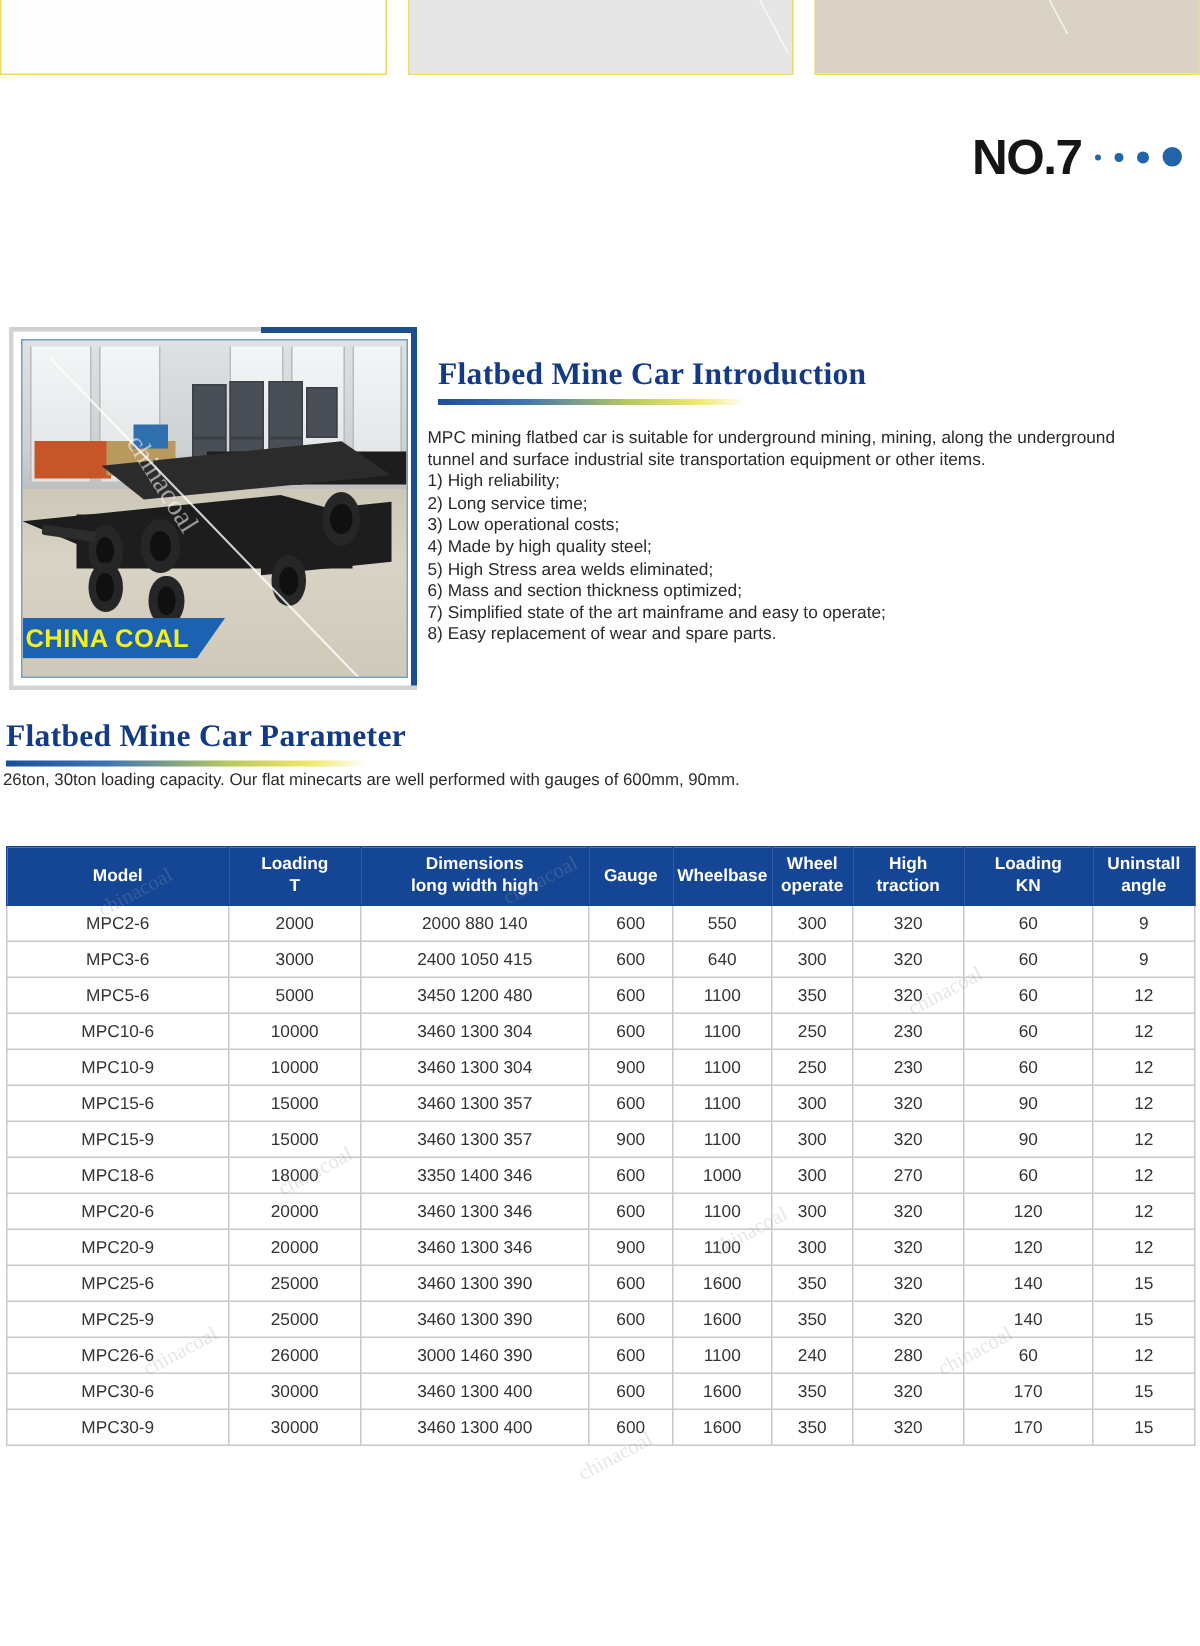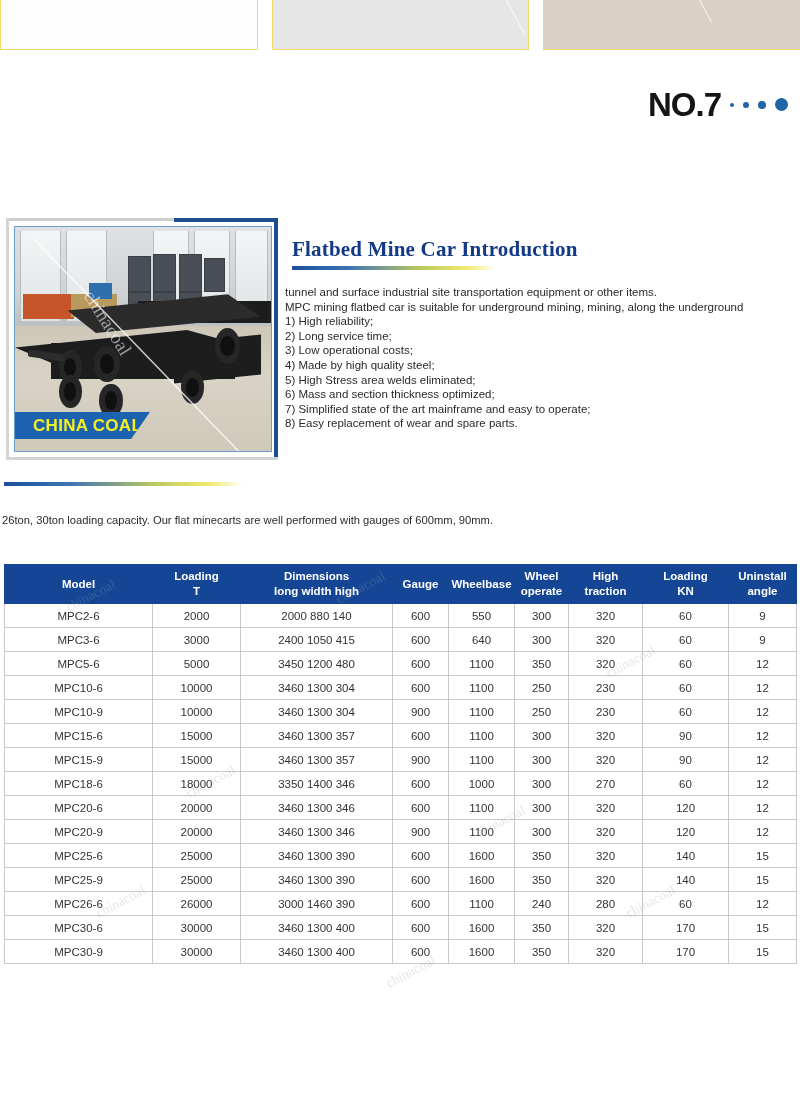--- a/index.html
+++ b/index.html
@@ -71,21 +71,21 @@
   }
   .deck2 {
     position:absolute; background:#1c1c1c;
     clip-path: polygon(0% 26%, 70% 0%, 100% 30%, 26% 66%);
   }
   .body-dark { position:absolute; background:#1d1d1d; }
   .cc-banner {
     position:absolute; left:0; bottom:12px; width:135px; height:27px;
     background:#1b62b0;
     clip-path: polygon(0 0, 100% 0, 86% 100%, 0 100%);
-    display:flex; align-items:center; padding-left:18px;
+    display:flex; align-items:center; padding-left:2px;
   }
   .cc-text { color:#f5ef21; font-weight:bold; font-size:17px; letter-spacing:.3px; font-family:"Liberation Sans", sans-serif; }
   .wm-diag { position:absolute; left:-10%; top:-6%; width:150%; height:140%; pointer-events:none; }
   .wm-text { position:absolute; color:rgba(255,255,255,.55); font-size:19px; transform:rotate(58deg); font-family:"Liberation Serif", serif; }
 
   
   .h-intro { position:absolute; left:292px; top:237px; }
   .h-param { position:absolute; left:4px; top:478px; }
   .sec-title {
     font-family:"Liberation Serif", serif;
@@ -219,33 +219,34 @@
     </div>
   </div>
 </div>
 
 <div class="h-intro">
   <div class="sec-title">Flatbed Mine Car Introduction</div>
   <div class="sec-rule rule-intro"></div>
 </div>
 
 <div class="intro-body">
+  <p>MPC mining flatbed car is suitable for underground mining, mining, along the underground</p>
   <p>tunnel and surface industrial site transportation equipment or other items.</p>
-  <p>MPC mining flatbed car is suitable for underground mining, mining, along the underground</p>
   <p>1) High reliability;</p>
   <p>2) Long service time;</p>
   <p>3) Low operational costs;</p>
   <p>4) Made by high quality steel;</p>
   <p>5) High Stress area welds eliminated;</p>
   <p>6) Mass and section thickness optimized;</p>
   <p>7) Simplified state of the art mainframe and easy to operate;</p>
   <p>8) Easy replacement of wear and spare parts.</p>
 </div>
 
 <div class="h-param">
+  <div class="sec-title">Flatbed Mine Car Parameter</div>
   <div class="sec-rule rule-param"></div>
 </div>
 
 <div class="param-lead">
   <div>26ton, 30ton loading capacity. Our flat minecarts are well performed with gauges of 600mm, 90mm.</div>
 </div>
 
 <div class="tbl-wrap">
   <table>
     <colgroup>

